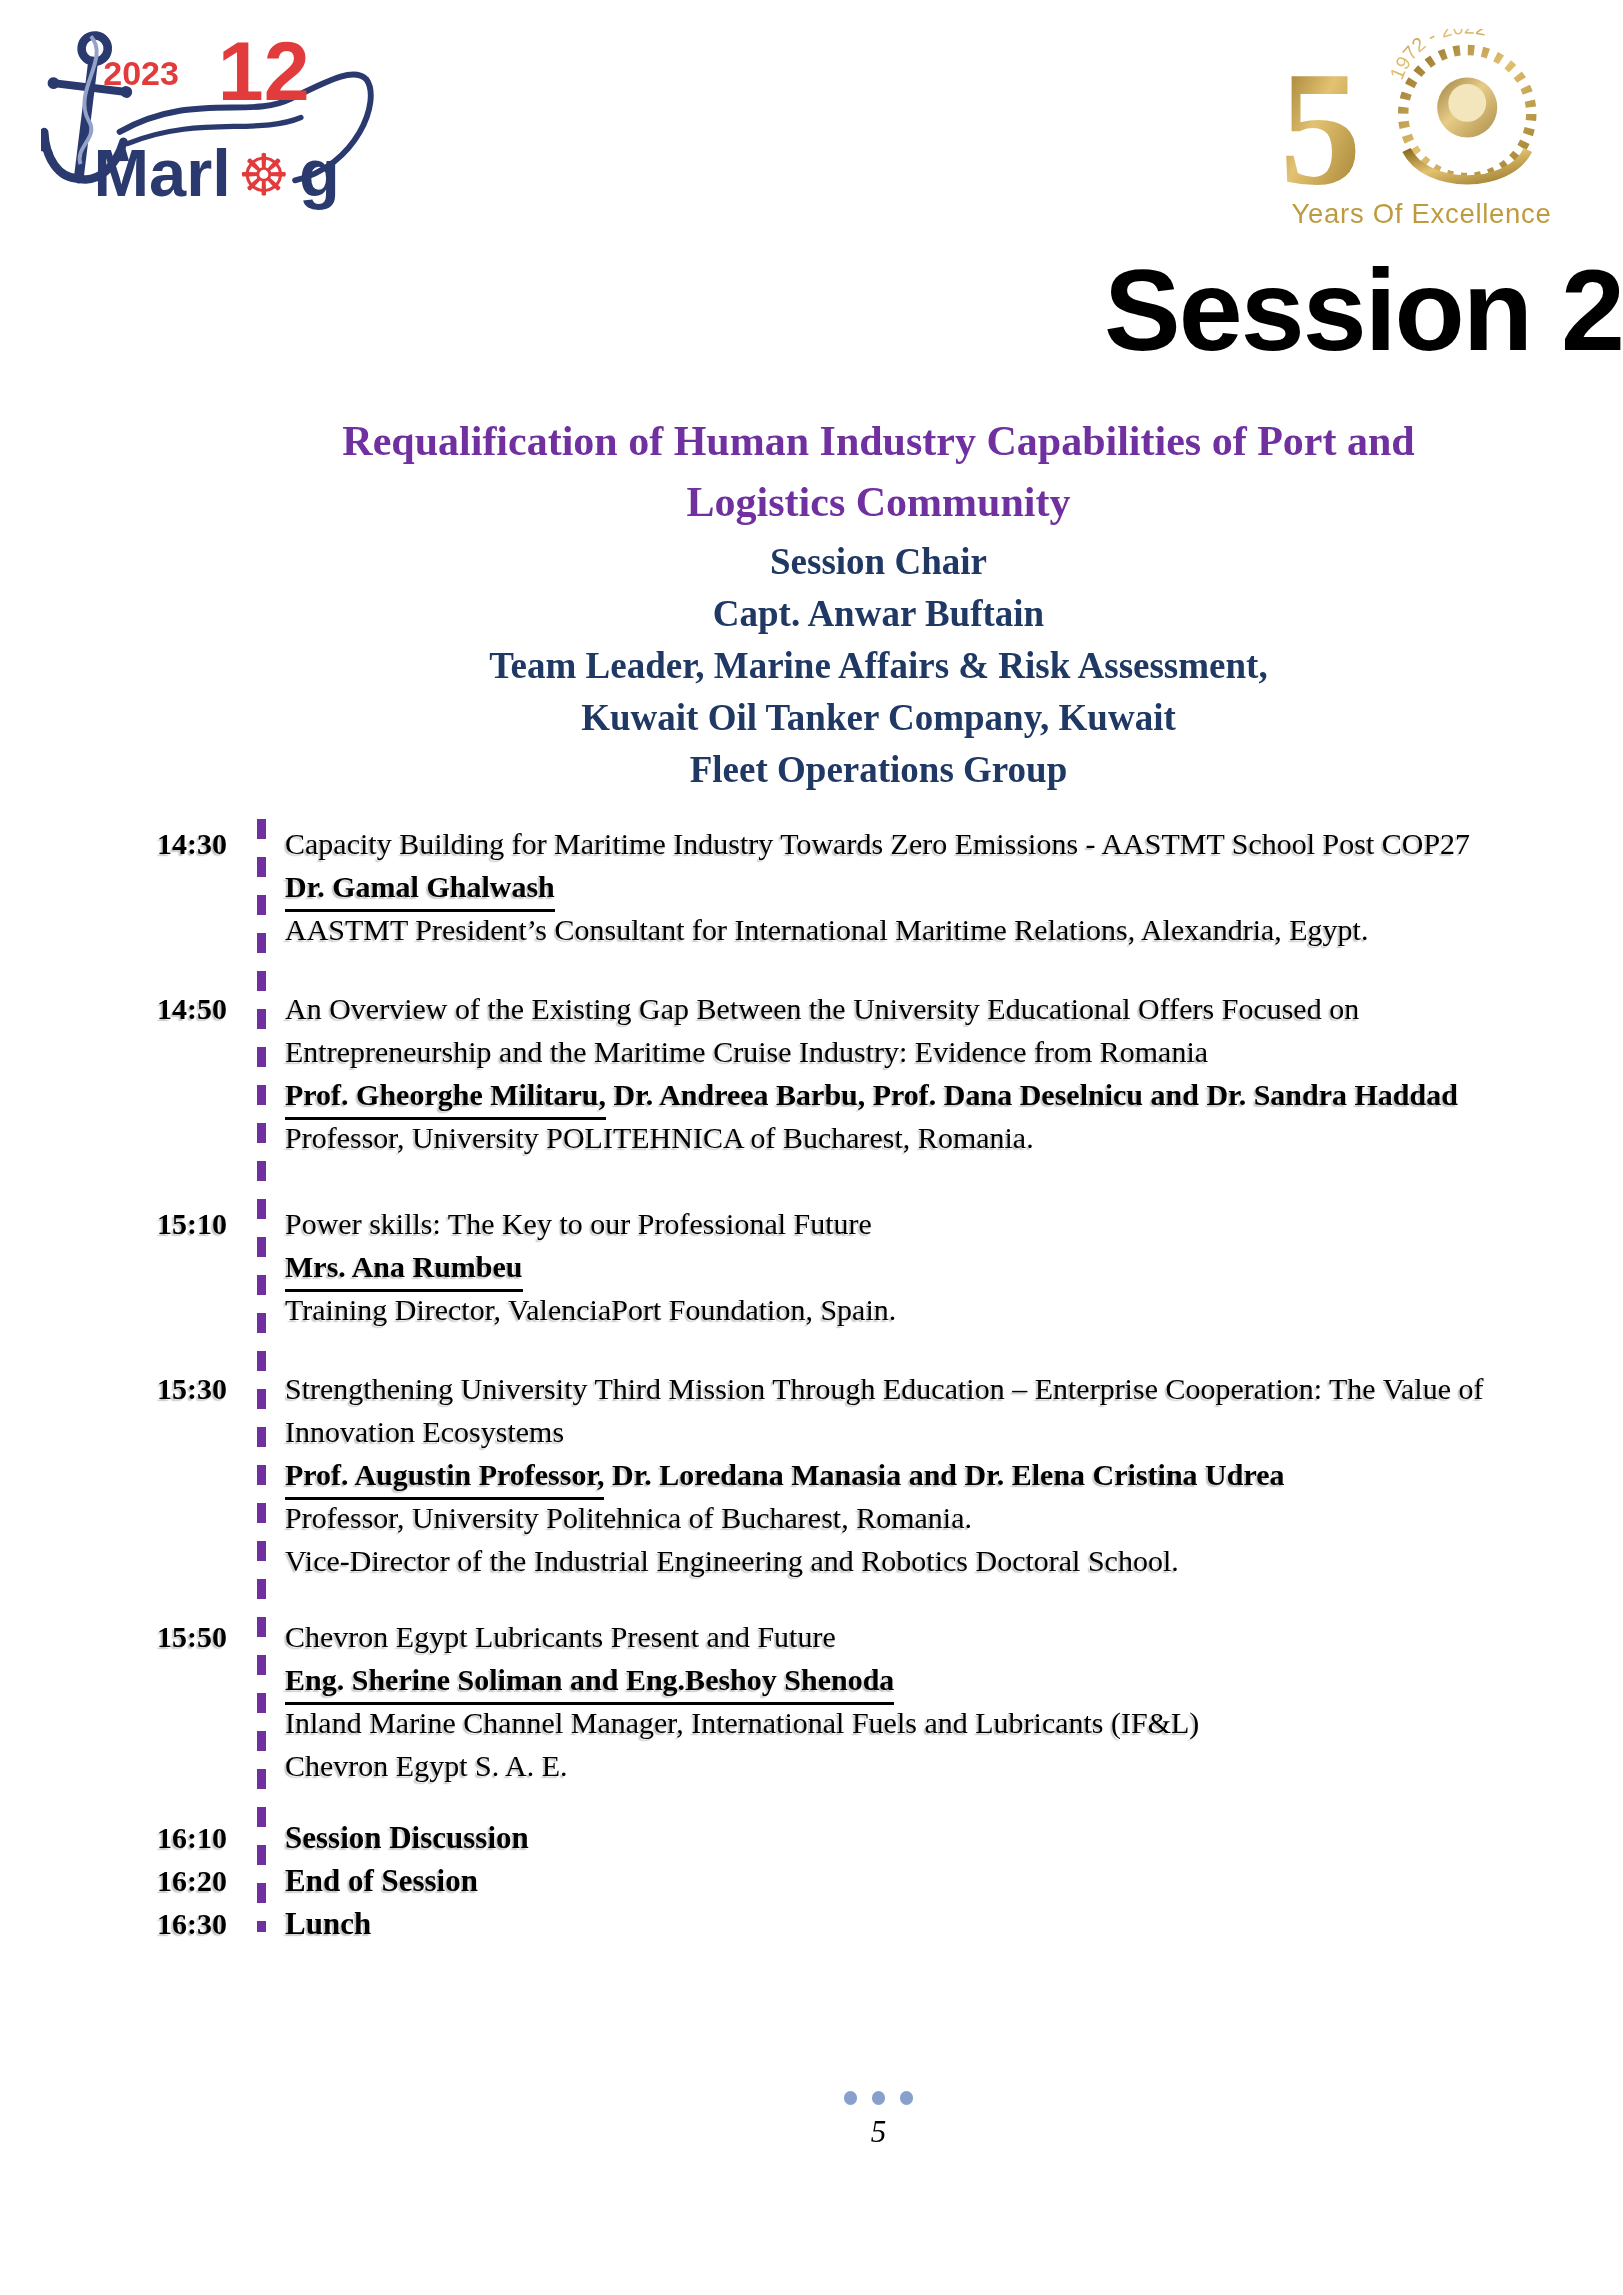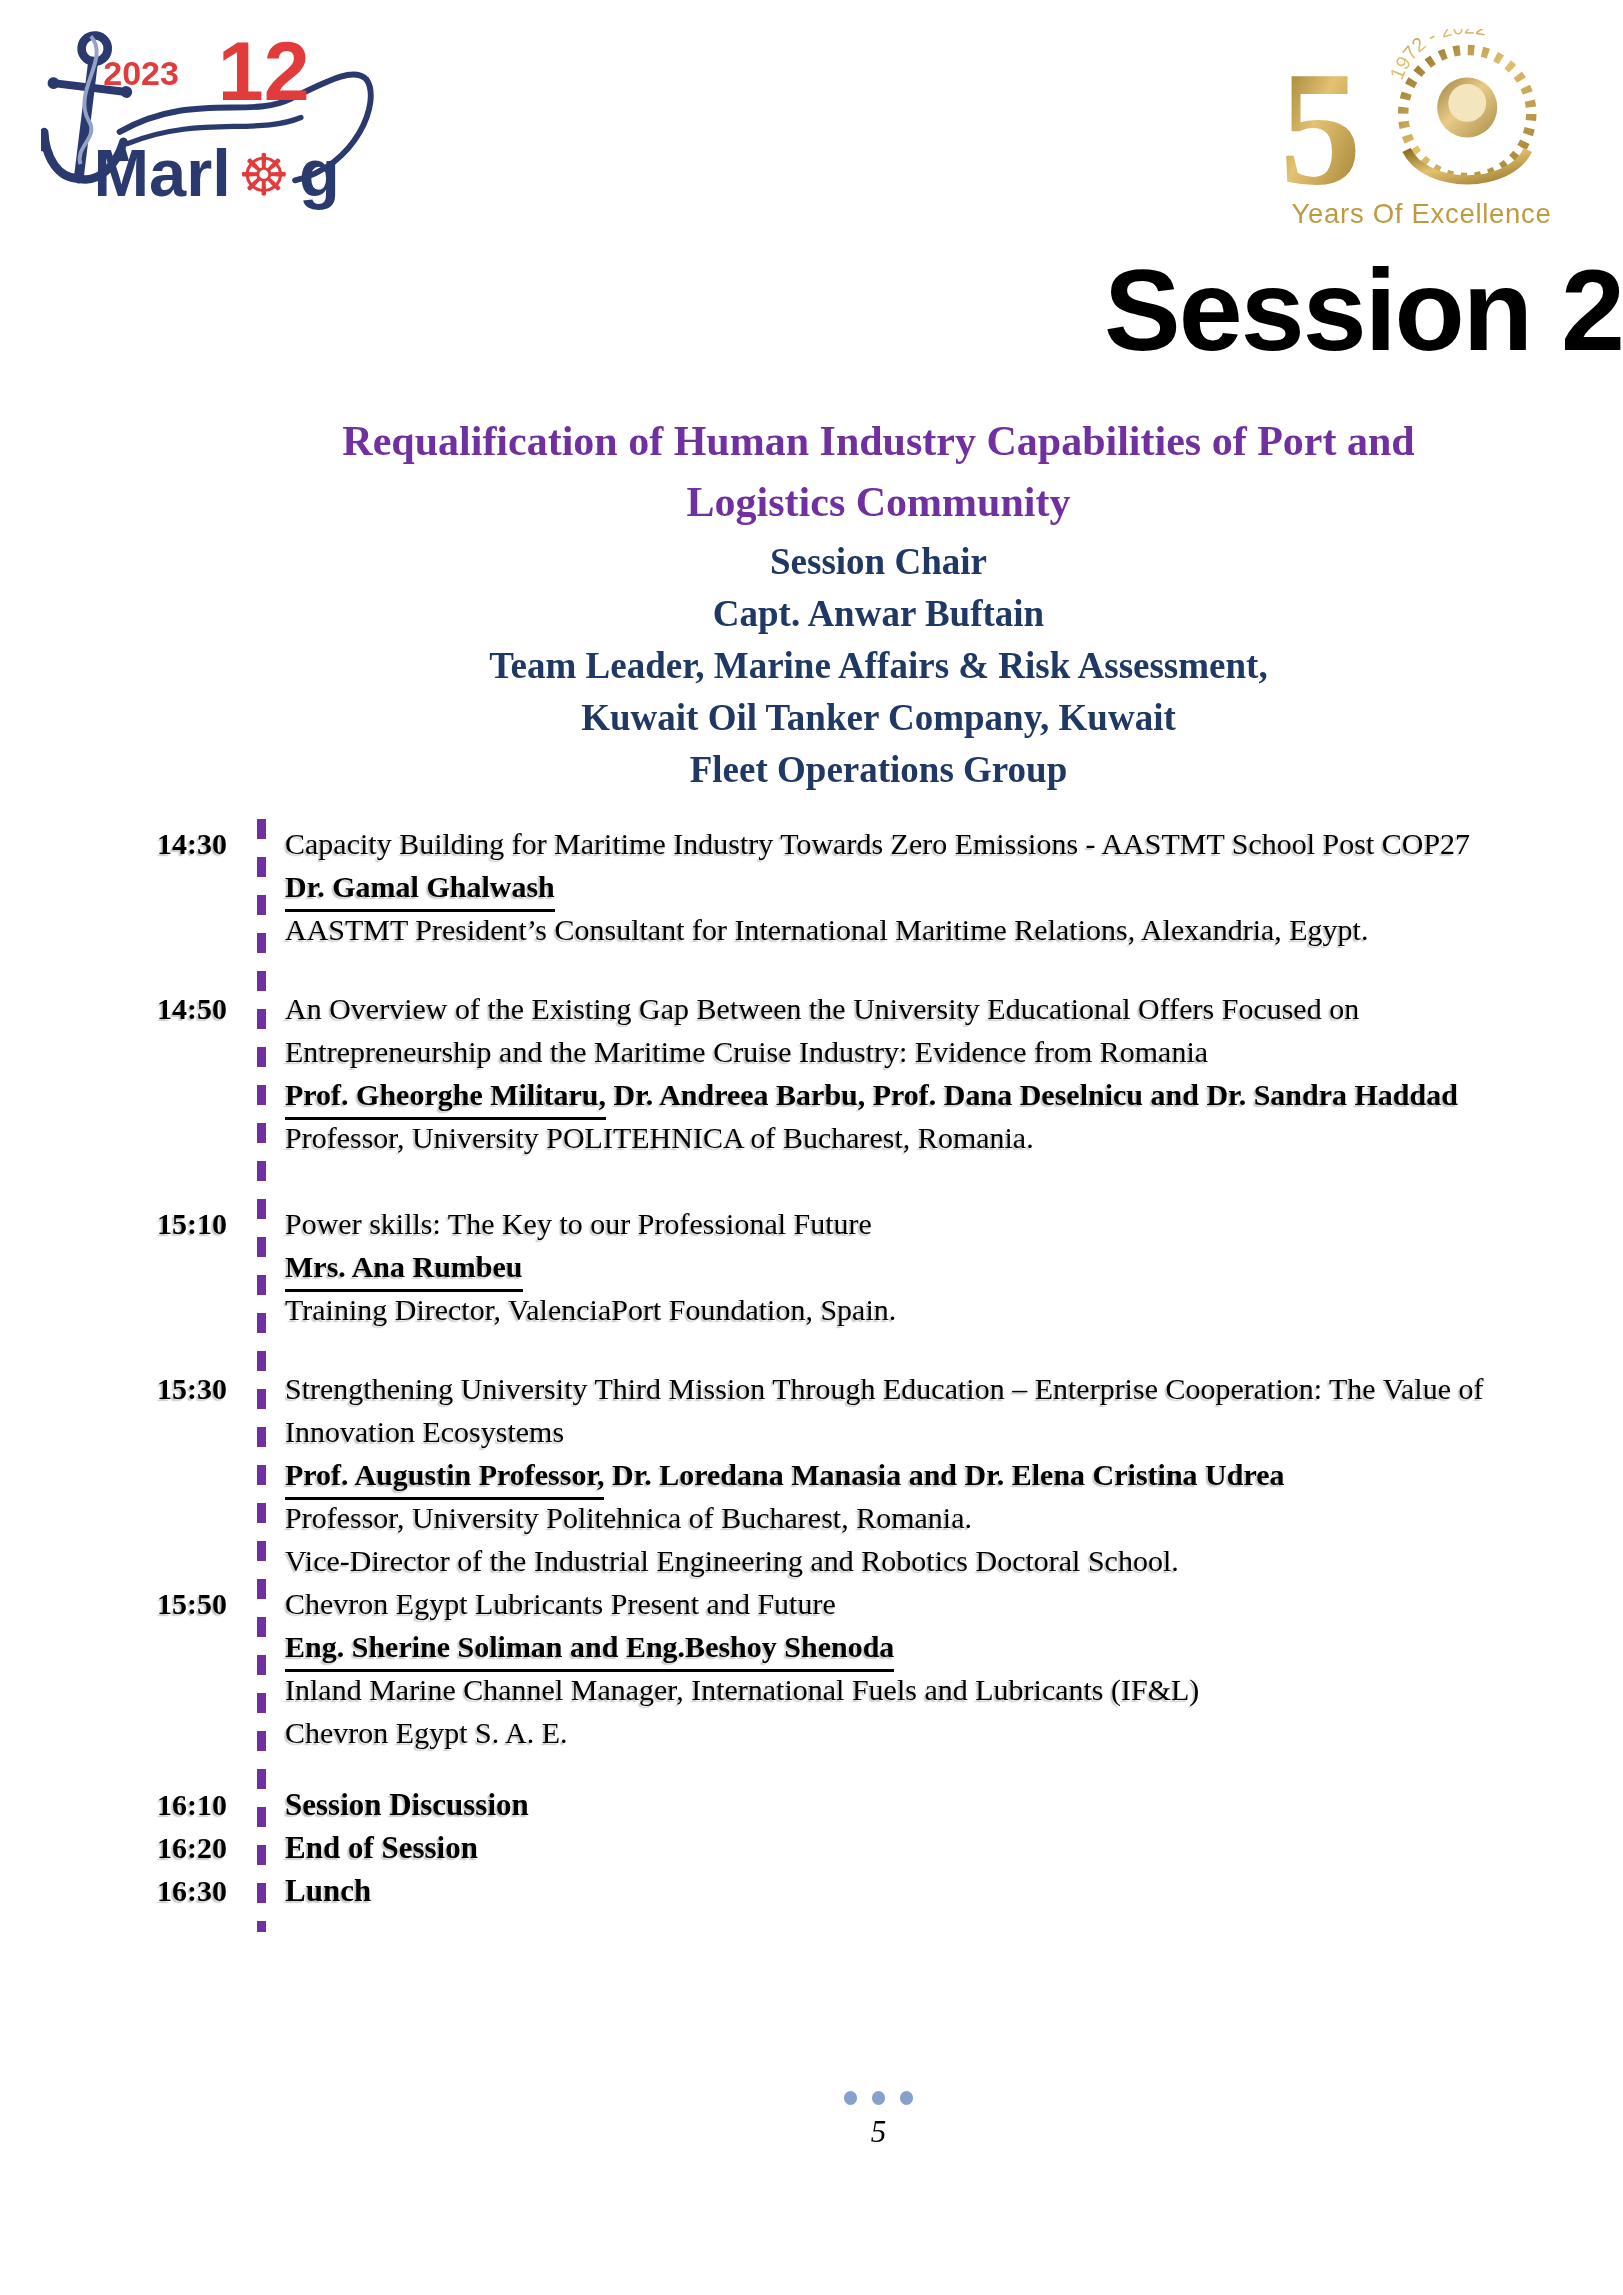--- a/index.html
+++ b/index.html
@@ -33,21 +33,21 @@
   .dash-line::before{content:"";position:absolute;left:-5.2px;top:6.5px;width:8.5px;height:100%;
        background:repeating-linear-gradient(180deg,rgba(110,110,110,.55) 0 19.6px,transparent 19.6px 38px);
        filter:blur(1px);z-index:-1;}
   .row{display:grid;grid-template-columns:128px 1fr;position:relative;}
   .time{font-weight:bold;}
   .item-title{max-width:1230px;}
   .speakers{font-weight:bold;}
   .speakers .u{border-bottom:3.9px solid #000;padding-bottom:6px;}
   .closing .cell{font-weight:bold;font-size:31px;}
   .mb1{margin-bottom:36px}.mb2{margin-bottom:43px}.mb3{margin-bottom:36px}
-  .mb4{}.mb5{margin-bottom:29px}
+  .mb4{margin-bottom:33px}.mb5{margin-bottom:29px}
 
   
   .footer-dots{top:2091px;}
   .footer-dots .dot{display:inline-block;width:13.7px;height:13.7px;border-radius:50%;
        background:#87A0CC;margin:0 7.2px;vertical-align:middle;}
   .page-num{top:2114px;font-style:italic;font-size:31px;}
 </style>
 </head>
 <body>
 

